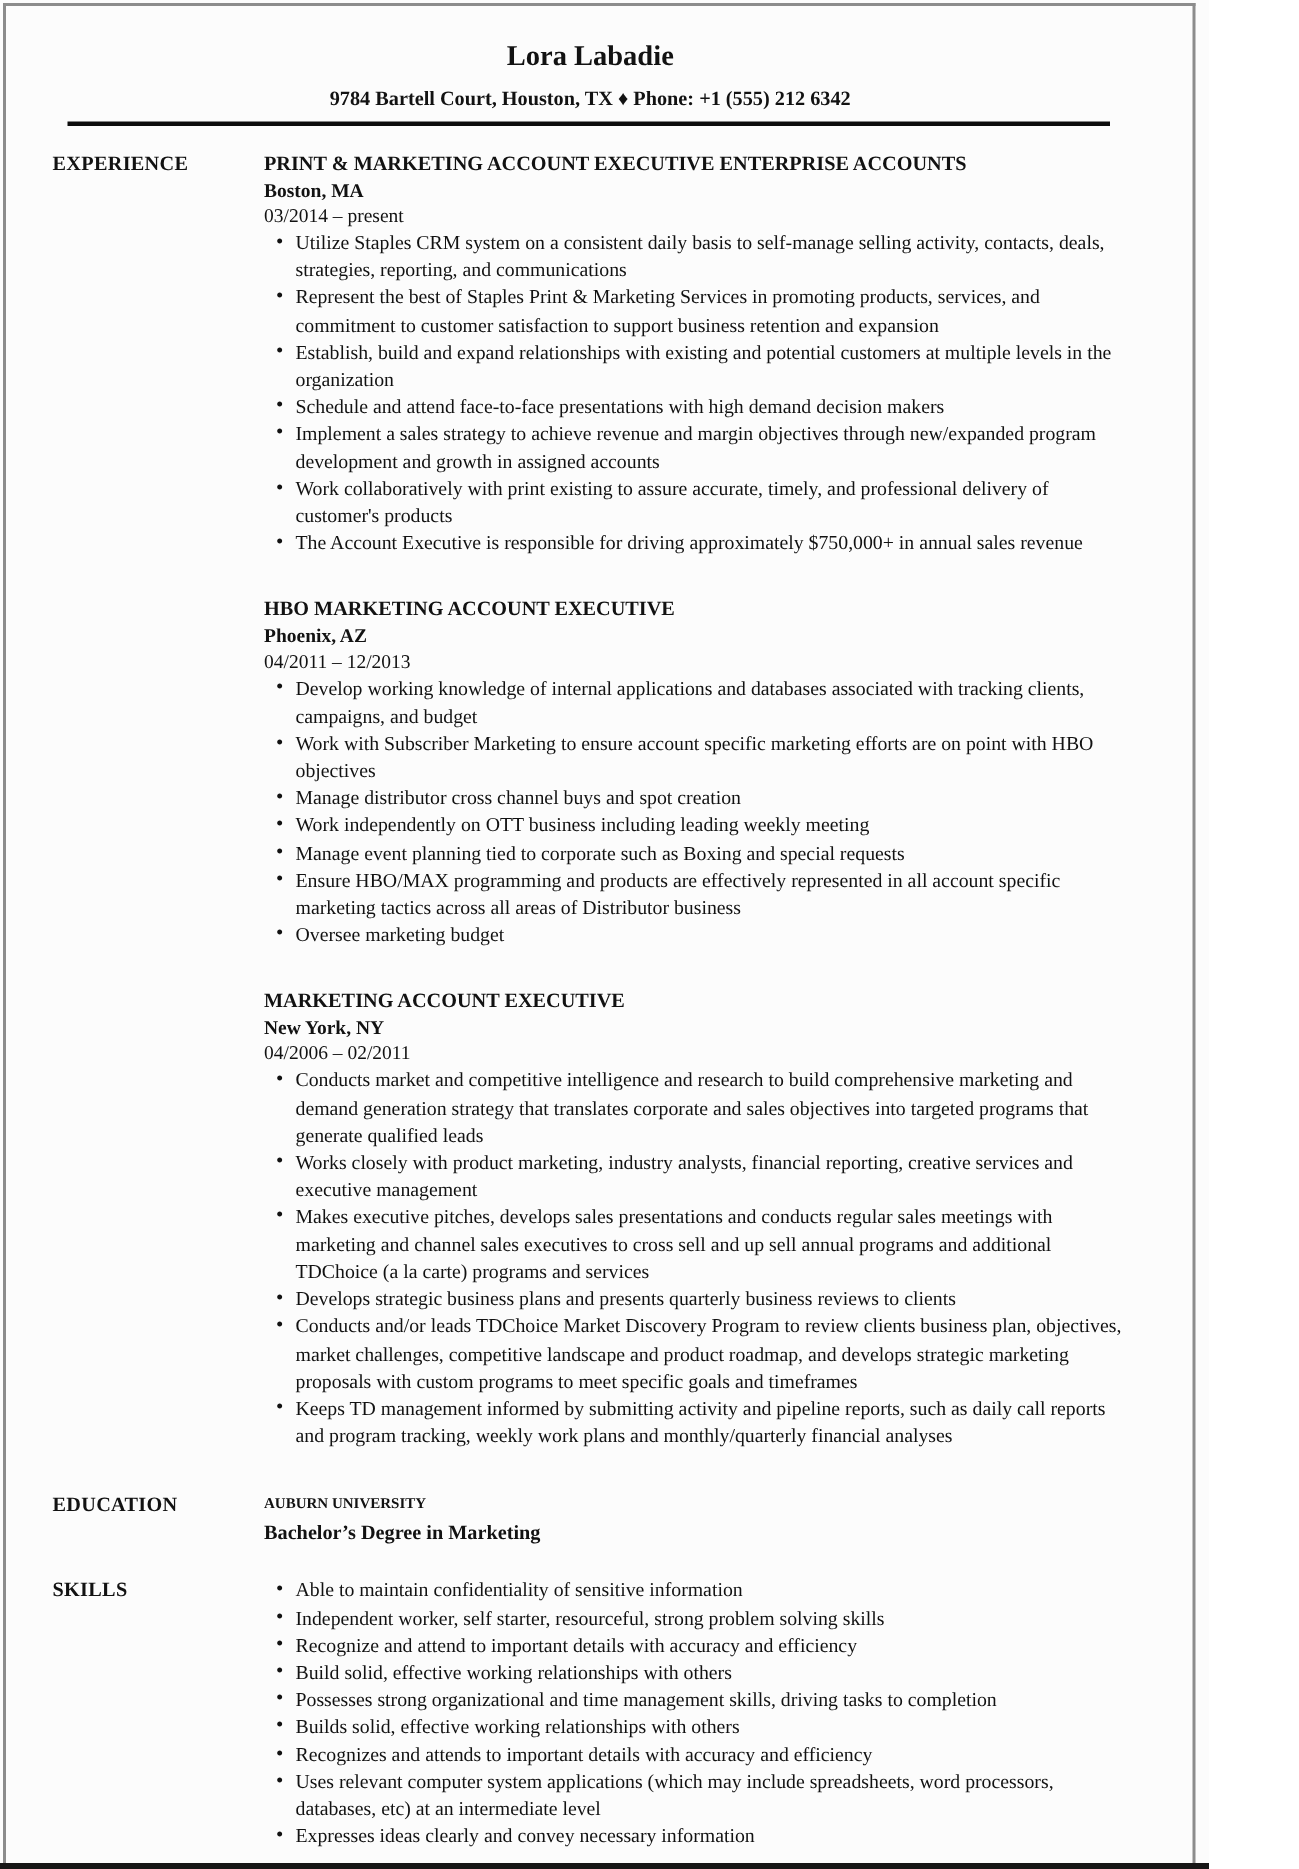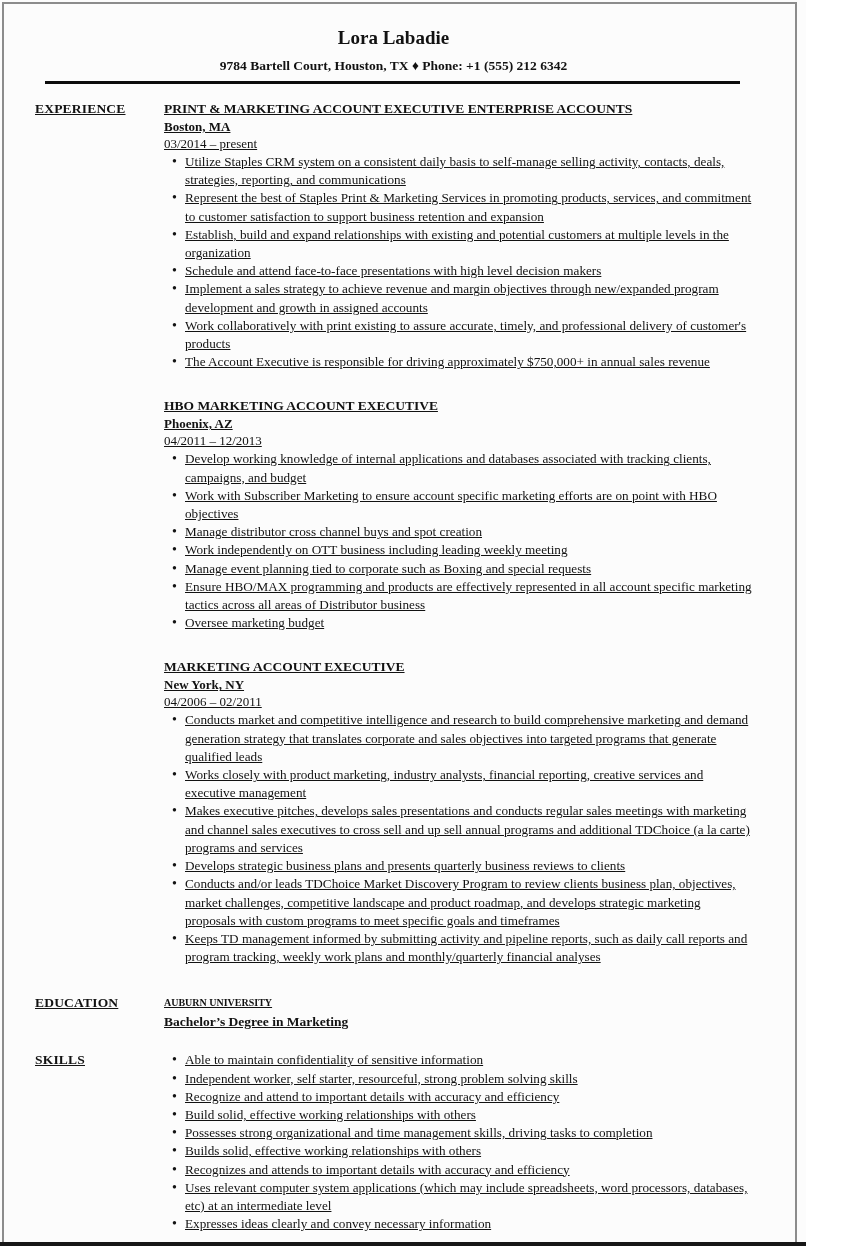--- a/index.html
+++ b/index.html
@@ -47,22 +47,21 @@
   }
   .rule {
     height: 3px;
     background: #0c0c0c;
     margin: 0 12px 15px 10px;
     border: none;
   }
   .grid {
     display: grid;
     grid-template-columns: 125px 1fr;
-    column-gap: 4px;
-    text-decoration: underline;
+    column-gap: 16px;
   }
   .sec-label {
     font-size: 13.5px;
     font-weight: bold;
     line-height: 19px;
     letter-spacing: 0.2px;
   }
   .sec-gap-edu { margin-top: 27px; }
   .sec-gap-skills { margin-top: 19px; }
   .job { margin-bottom: 25px; }
@@ -129,21 +128,21 @@
       <div>
 
         <div class="job">
           <div class="job-title">PRINT &amp; MARKETING ACCOUNT EXECUTIVE ENTERPRISE ACCOUNTS</div>
           <div class="job-loc">Boston, MA</div>
           <div class="job-dates">03/2014 – present</div>
           <ul class="bullets">
             <li>Utilize Staples CRM system on a consistent daily basis to self-manage selling activity, contacts, deals, strategies, reporting, and communications</li>
             <li>Represent the best of Staples Print &amp; Marketing Services in promoting products, services, and commitment to customer satisfaction to support business retention and expansion</li>
             <li>Establish, build and expand relationships with existing and potential customers at multiple levels in the organization</li>
-            <li>Schedule and attend face-to-face presentations with high level decision makers</li>
+            <li>Schedule and attend face-to-face presentations with high demand decision makers</li>
             <li>Implement a sales strategy to achieve revenue and margin objectives through new/expanded program development and growth in assigned accounts</li>
             <li>Work collaboratively with print existing to assure accurate, timely, and professional delivery of customer's products</li>
             <li>The Account Executive is responsible for driving approximately $750,000+ in annual sales revenue</li>
           </ul>
         </div>
 
         <div class="job">
           <div class="job-title">HBO MARKETING ACCOUNT EXECUTIVE</div>
           <div class="job-loc">Phoenix, AZ</div>
           <div class="job-dates">04/2011 – 12/2013</div>

